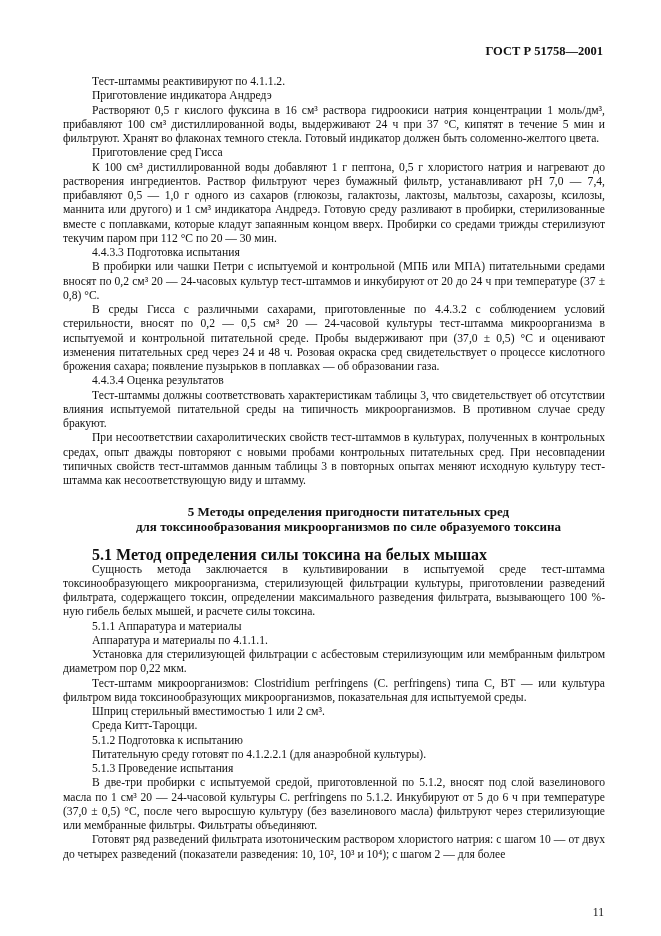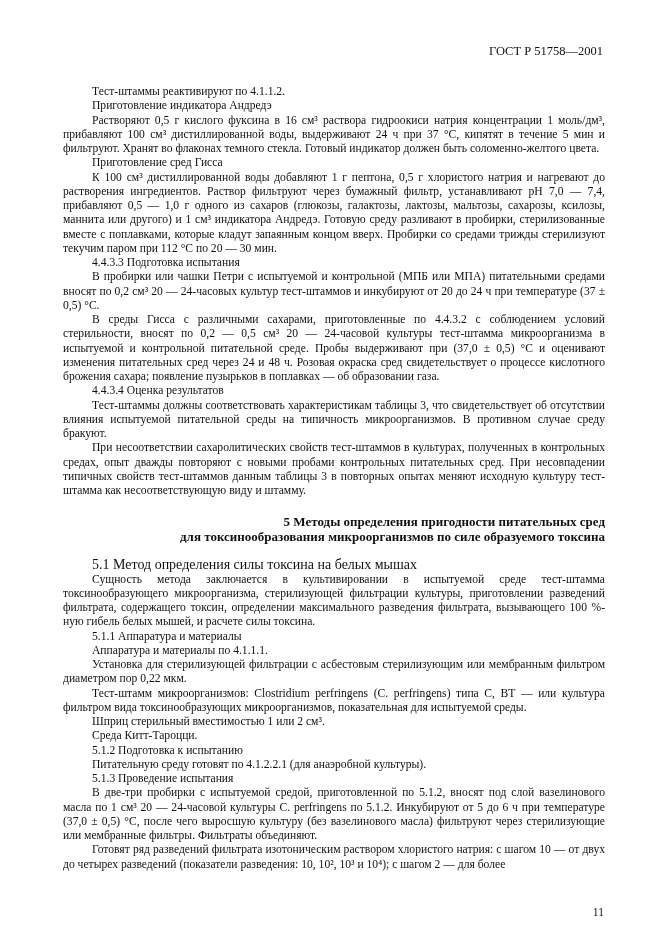--- a/index.html
+++ b/index.html
@@ -1,37 +1,37 @@
 <!DOCTYPE html>
 <html><head>
 <meta charset="utf-8">
 <style>
   html, body { margin: 0; padding: 0; background: #ffffff; }
   body { width: 661px; height: 936px; position: relative; overflow: hidden;
          font-family: "Liberation Serif", "DejaVu Serif", serif; color: #111; }
-  .header { position: absolute; top: 44px; right: 58px; font-weight: normal; font-size: 12.5px; }
-  .content { position: absolute; top: 85px; left: 63px; width: 542px; font-size: 11.6px; line-height: 14.25px; text-align: justify; }
+  .header { position: absolute; top: 44px; right: 58px; font-weight: bold; font-size: 12.5px; }
+  .content { position: absolute; top: 75px; left: 63px; width: 542px; font-size: 11.6px; line-height: 14.25px; text-align: justify; }
   .content p { margin: 0; text-indent: 29px; }
-  .sec { margin: 16px 0 14px 29px !important; text-indent: 0 !important; font-weight: bold; font-size: 13px; line-height: 15px; text-align: right; }
-  .sub { font-weight: normal; font-size: 14px; }
+  .sec { margin: 16px 0 14px 29px !important; text-indent: 0 !important; font-weight: bold; font-size: 13px; line-height: 15px; text-align: center; }
+  .sub { font-weight: bold; font-size: 16px; }
   .pagenum { position: absolute; top: 906px; right: 57px; font-size: 11.6px; margin-left: 16px; }
 </style>
 </head>
 <body>
 
 <div class="header">ГОСТ Р 51758—2001</div>
 
 <div class="content">
   <p>Тест-штаммы реактивируют по 4.1.1.2.</p>
   <p>Приготовление индикатора Андредэ</p>
   <p>Растворяют 0,5 г кислого фуксина в 16 см³ раствора гидроокиси натрия концентрации 1 моль/дм³, прибавляют 100 см³ дистиллированной воды, выдерживают 24 ч при 37 °С, кипятят в течение 5 мин и фильтруют. Хранят во флаконах темного стекла. Готовый индикатор должен быть соломенно-желтого цвета.</p>
   <p>Приготовление сред Гисса</p>
   <p>К 100 см³ дистиллированной воды добавляют 1 г пептона, 0,5 г хлористого натрия и нагревают до растворения ингредиентов. Раствор фильтруют через бумажный фильтр, устанавливают pH 7,0 — 7,4, прибавляют 0,5 — 1,0 г одного из сахаров (глюкозы, галактозы, лактозы, мальтозы, сахарозы, ксилозы, маннита или другого) и 1 см³ индикатора Андредэ. Готовую среду разливают в пробирки, стерилизованные вместе с поплавками, которые кладут запаянным концом вверх. Пробирки со средами трижды стерилизуют текучим паром при 112 °С по 20 — 30 мин.</p>
   <p>4.4.3.3  Подготовка испытания</p>
-  <p>В пробирки или чашки Петри с испытуемой и контрольной (МПБ или МПА) питательными средами вносят по 0,2 см³ 20 — 24-часовых культур тест-штаммов и инкубируют от 20 до 24 ч при температуре (37 ± 0,5) °С.</p>
+  <p>В пробирки или чашки Петри с испытуемой и контрольной (МПБ или МПА) питательными средами вносят по 0,2 см³ 20 — 24-часовых культур тест-штаммов и инкубируют от 20 до 24 ч при температуре (37 ± 0,8) °С.</p>
   <p>В среды Гисса с различными сахарами, приготовленные по 4.4.3.2 с соблюдением условий стерильности, вносят по 0,2 — 0,5 см³ 20 — 24-часовой культуры тест-штамма микроорганизма в испытуемой и контрольной питательной среде. Пробы выдерживают при (37,0 ± 0,5) °С и оценивают изменения питательных сред через 24 и 48 ч. Розовая окраска сред свидетельствует о процессе кислотного брожения сахара; появление пузырьков в поплавках — об образовании газа.</p>
   <p>4.4.3.4  Оценка результатов</p>
   <p>Тест-штаммы должны соответствовать характеристикам таблицы 3, что свидетельствует об отсутствии влияния испытуемой питательной среды на типичность микроорганизмов. В противном случае среду бракуют.</p>
   <p>При несоответствии сахаролитических свойств тест-штаммов в культурах, полученных в контрольных средах, опыт дважды повторяют с новыми пробами контрольных питательных сред. При несовпадении типичных свойств тест-штаммов данным таблицы 3 в повторных опытах меняют исходную культуру тест-штамма как несоответствующую виду и штамму.</p>
 
   <p class="sec">
     <span>5  Методы определения пригодности питательных сред</span><br>
     <span>для токсинообразования микроорганизмов по силе образуемого токсина</span>
   </p>
 

